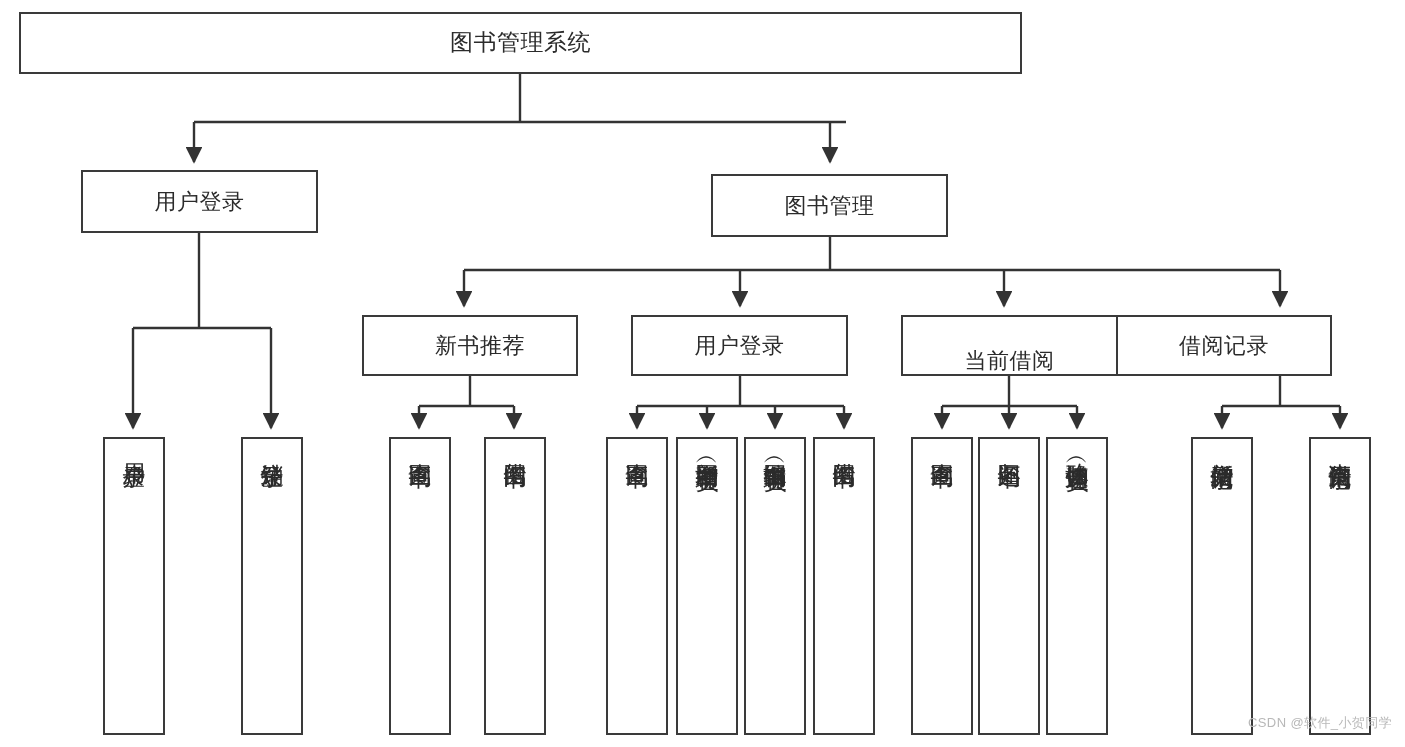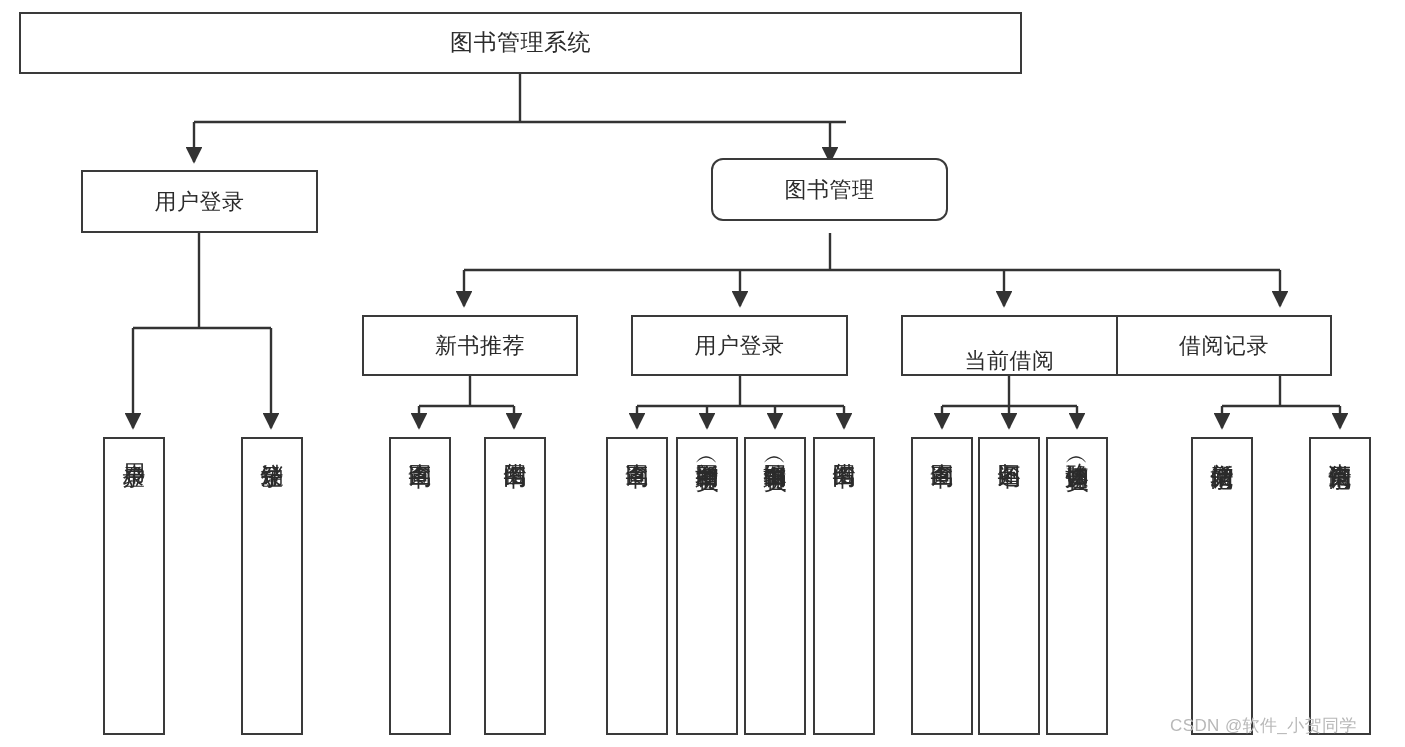--- a/index.html
+++ b/index.html
@@ -59,23 +59,23 @@
   }
   .node.vert .node-label {
     font-size: 23px;
     writing-mode: vertical-rl;
     text-orientation: upright;
     line-height: 1.08;
     letter-spacing: 1px;
   }
   .watermark {
     position: absolute;
-    left: 1170px;
+    left: 1248px;
     top: 714px;
-    font-size: 17px;
+    font-size: 13px;
     color: #b8b8b8;
     white-space: nowrap;
     z-index: 6;
     letter-spacing: 0.4px;
   }
 </style>
 </head>
 <body>
 
 <div id="canvas">
@@ -130,21 +130,21 @@
     </g>
   </svg>
 
   <div class="node horiz root" style="left:19px; top:12px; width:1003px; height:62px;">
     <span class="node-label">图书管理系统</span>
   </div>
 
   <div class="node horiz" style="left:81px; top:170px; width:237px; height:63px;">
     <span class="node-label">用户登录</span>
   </div>
-  <div class="node horiz" style="left:711px; top:158px; width:237px; height:63px;border-radius:12px;">
+  <div class="node horiz" style="left:711px; top:174px; width:237px; height:63px;">
     <span class="node-label">图书管理</span>
   </div>
 
   <div class="node horiz" style="left:362px; top:315px; width:216px; height:61px;padding-left:20px;">
     <span class="node-label">新书推荐</span>
   </div>
   <div class="node horiz" style="left:631px; top:315px; width:217px; height:61px;">
     <span class="node-label">用户登录</span>
   </div>
   <div class="node horiz" style="left:901px; top:315px; width:217px; height:61px;align-items:flex-end;">

